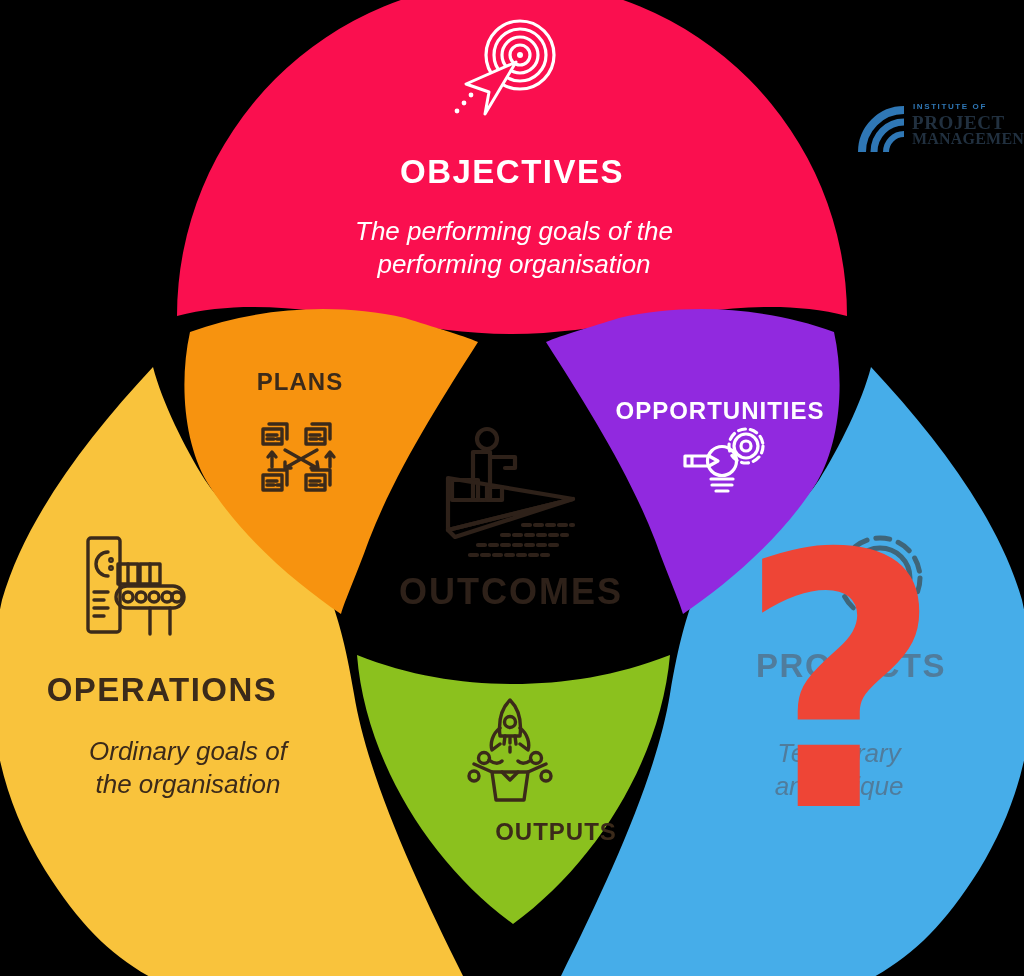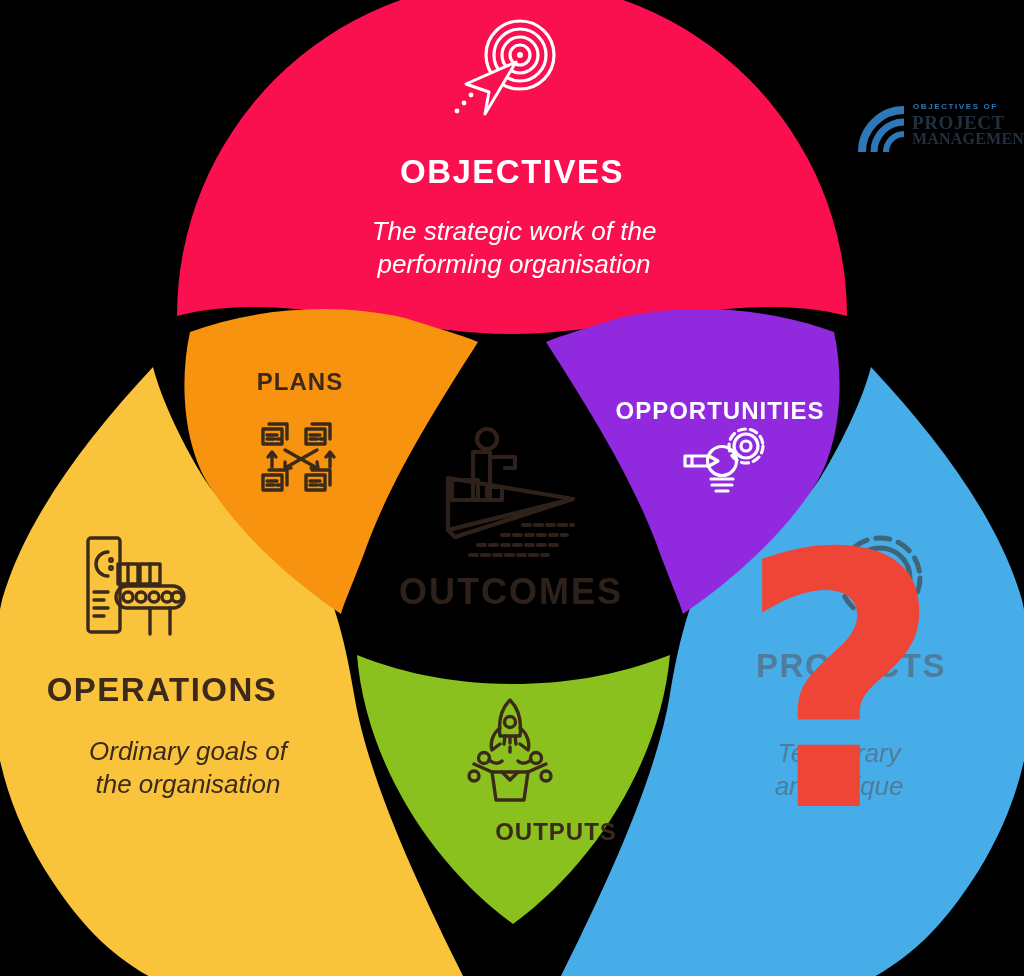--- a/index.html
+++ b/index.html
@@ -186,21 +186,21 @@
 
     <g transform="translate(838,98)">
       <path class="ic-logo" stroke-width="8" d="M24 54 A 42 42 0 0 1 66 12"></path>
       <path class="ic-logo" stroke-width="7" d="M36 54 A 30 30 0 0 1 66 24"></path>
       <path class="ic-logo" stroke-width="6" d="M48 54 A 18 18 0 0 1 66 36"></path>
     </g>
   </svg>
 
   <div class="txt h-big white" style="left:512px;top:124px;">OBJECTIVES</div>
   <div class="txt sub white" style="left:514px;top:186px;">
-    <div>The strategic work of the</div>
+    <div>The performing goals of the</div>
     <div>performing organisation</div>
   </div>
 
   <div class="txt h-mid dark" style="left:300px;top:368px;">PLANS</div>
 
   <div class="txt h-mid white" style="left:720px;top:368px;">OPPORTUNITIES</div>
 
   <div class="txt h-big dark" style="left:162px;top:671px;">OPERATIONS</div>
 
   <div class="txt outcomes-t" style="left:511px;top:571px;">OUTCOMES</div>
@@ -212,16 +212,16 @@
   <div class="txt h-big slate" style="left:851px;top:647px;">PROJECTS</div>
   <div class="txt sub slate" style="left:839px;top:737px;">
     <div>Temporary</div>
     <div>and unique</div>
   </div>
 
   <div class="txt h-mid dark" style="left:513px;top:818px;margin-left:43px;">OUTPUTS</div>
 
   <div class="qmark">?</div>
 
-  <div class="logo-text logo-l1">OBJECTIVES OF</div>
+  <div class="logo-text logo-l1">INSTITUTE OF</div>
   <div class="logo-text logo-l2">PROJECT</div>
   <div class="logo-text logo-l3">MANAGEMENT</div>
 </div>
 
 </body></html>

